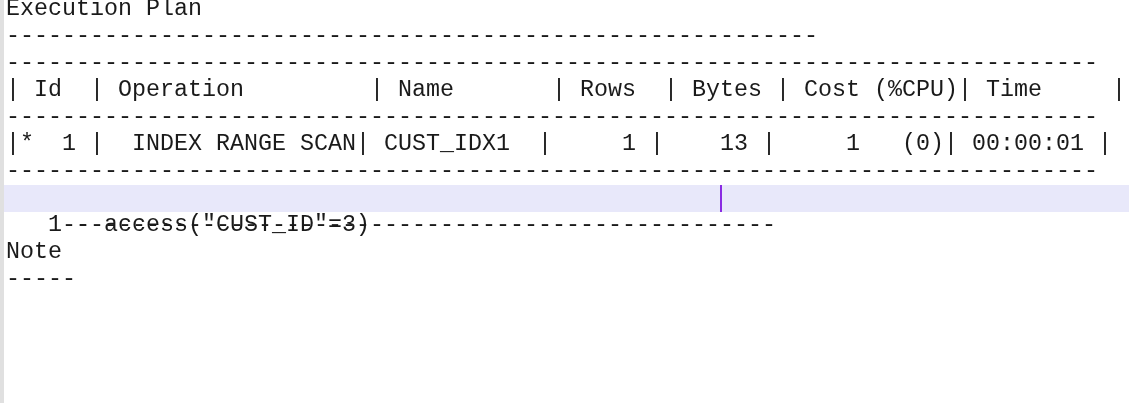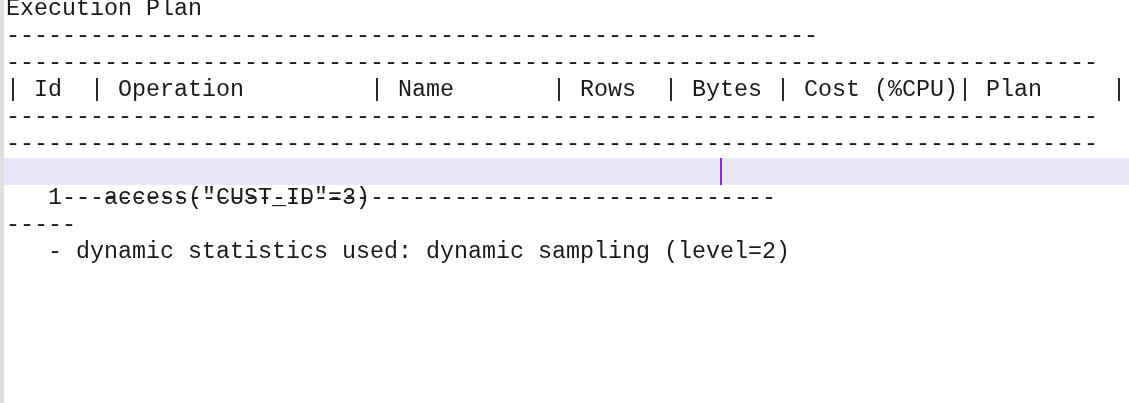--- a/index.html
+++ b/index.html
@@ -27,23 +27,24 @@
 </style>
 </head>
 <body>
 
 <div class="gutter"></div>
 
 <div class="editor">
   <div class="line">Execution Plan</div>
   <div class="line">----------------------------------------------------------</div>
   <div class="line">------------------------------------------------------------------------------</div>
-  <div class="line">| Id  | Operation         | Name       | Rows  | Bytes | Cost (%CPU)| Plan     |</div>
+  <div class="line">| Id  | Operation         | Name       | Rows  | Bytes | Cost (%CPU)| Time     |</div>
   <div class="line">------------------------------------------------------------------------------</div>
+  <div class="line">|*  1 |  INDEX RANGE SCAN| CUST_IDX1  |     1 |    13 |     1   (0)| 00:00:01 |</div>
   <div class="line">------------------------------------------------------------------------------</div>
   <div class="line current">
     <span>---------------------------------------------------</span>
     <span class="caret" style="left: 716px;"></span>
   </div>
   <div class="line">   1 - access("CUST_ID"=3)</div>
+  <div class="line">Note</div>
   <div class="line">-----</div>
-  <div class="line">   - dynamic statistics used: dynamic sampling (level=2)</div>
 </div>
 
 </body></html>

